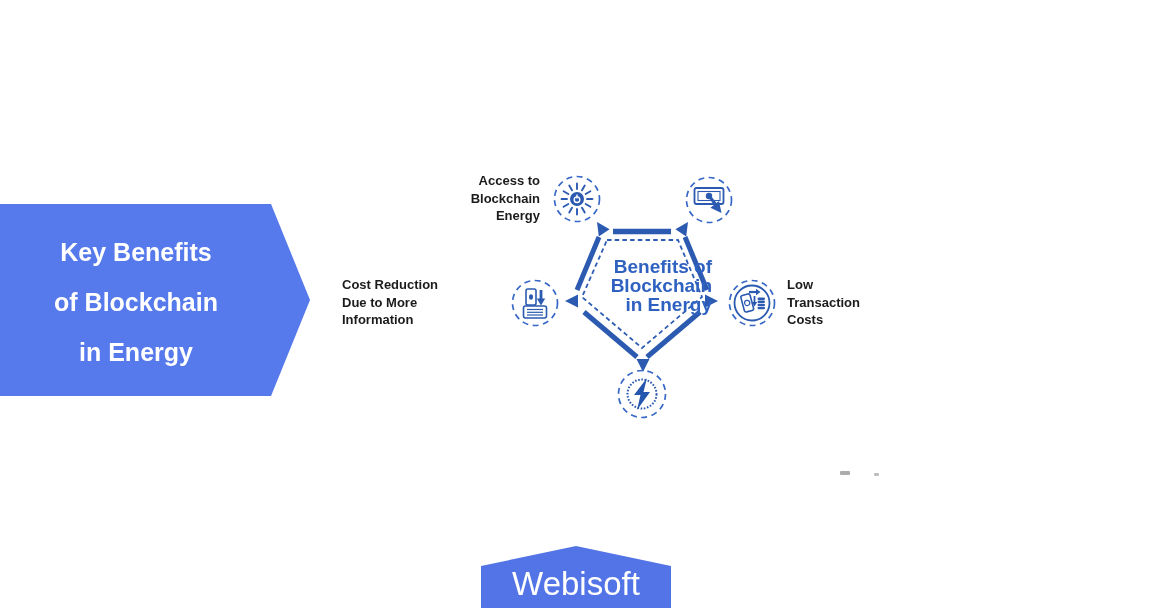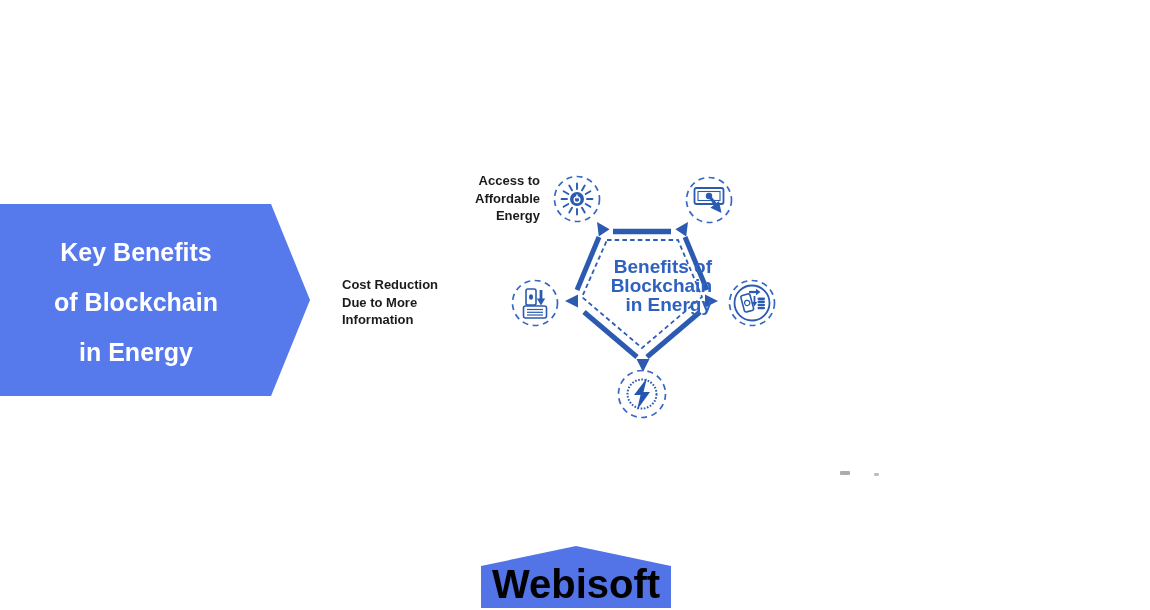--- a/index.html
+++ b/index.html
@@ -41,21 +41,21 @@
   .abs{position:absolute;}
 
   
   .logo{
     position:absolute;left:481px;top:546px;width:190px;height:62px;
     background:#5274e6;
     -webkit-clip-path:polygon(0 20px,95px 0,190px 20px,190px 62px,0 62px);
     clip-path:polygon(0 20px,95px 0,190px 20px,190px 62px,0 62px);
     display:flex;align-items:center;justify-content:center;
   }
-  .logo-text{color:#000000;font-size:40px;font-weight:bold;padding-top:14px;}
+  .logo-text{color:#ffffff;font-size:33px;font-weight:normal;padding-top:14px;}
 
   .artifact{position:absolute;border-radius:1px;background:rgba(70,70,70,.45);}
   .a1{left:840px;top:471px;width:10px;height:4px;}
   .a2{left:874px;top:473px;width:5px;height:3px;background:rgba(70,70,70,.35);}
 </style>
 </head>
 <body>
 
 <div id="app">
 
@@ -150,25 +150,28 @@
     </g>
   </svg>
 
   <svg class="abs" style="left:615px;top:367px;" width="54" height="54" viewBox="0 0 54 54">
     <circle cx="27" cy="27" r="23.5" fill="none" stroke="#3767c6" stroke-width="1.7" stroke-dasharray="6 4.5"></circle>
     <circle cx="27" cy="27" r="14.5" fill="none" stroke="#2b5ab0" stroke-width="2" stroke-dasharray="1.6 1.6"></circle>
     <polygon points="32,11 19,28 25.5,28 22,43 35,25 28.5,25" fill="#2456ae"></polygon>
   </svg>
 
   <div class="lbl access">Access to
-Affordable
+Blockchain
 Energy</div>
   <div class="lbl costred">Cost Reduction
 Due to More
 Information</div>
+  <div class="lbl lowtx">Low
+Transaction
+Costs</div>
 
   <div class="artifact a1"></div>
   <div class="artifact a2"></div>
 
   <div class="logo">
     <div class="logo-text">Webisoft</div>
   </div>
 
 </div>
 

